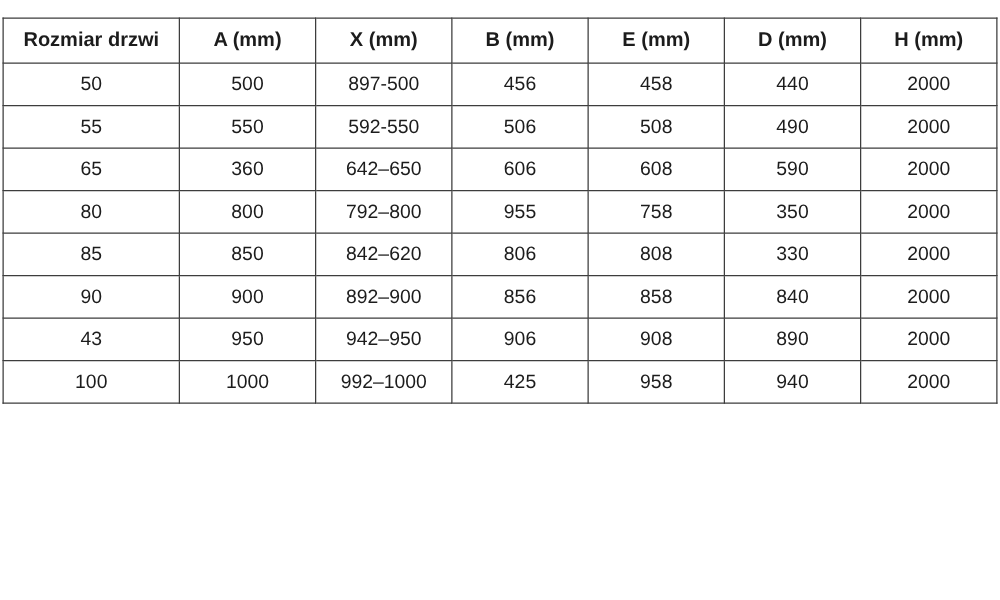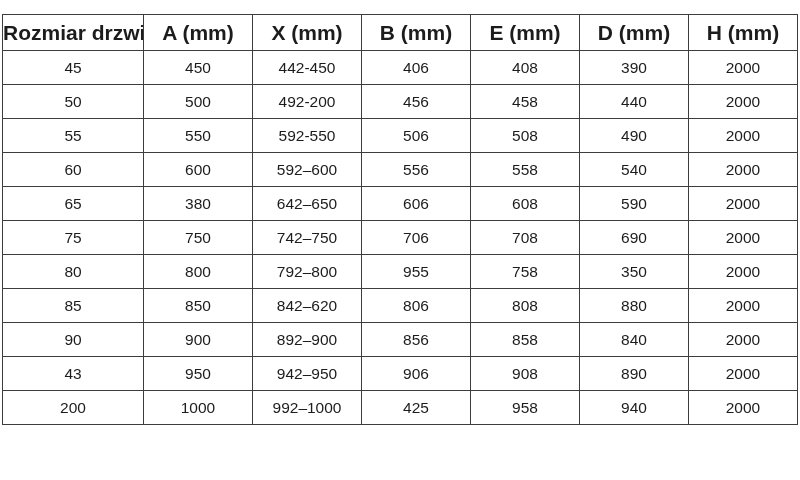--- a/index.html
+++ b/index.html
@@ -28,21 +28,21 @@
   table.spec-table td {
     border: 1px solid #3d3d3d;
     text-align: center;
     vertical-align: middle;
     color: #1c1c1c;
     padding: 0;
     overflow: hidden;
     white-space: nowrap;
   }
   table.spec-table th {
-    font-size: 21px;
+    font-size: 16px;
     font-weight: bold;
     height: 35px;
     margin-left: 16px;
   }
   table.spec-table td {
     font-size: 15.5px;
     font-weight: normal;
     height: 33px;
   }
   col.c-size  { width: 141px; }
@@ -68,89 +68,62 @@
         <th>A (mm)</th>
         <th>X (mm)</th>
         <th>B (mm)</th>
         <th>E (mm)</th>
         <th>D (mm)</th>
         <th>H (mm)</th>
       </tr>
     </thead>
     <tbody id="table-body">
         <tr>
-          <td>45</td>
-          <td>450</td>
-          <td>442-450</td>
-          <td>406</td>
-          <td>408</td>
-          <td>390</td>
-          <td>2000</td>
-        </tr>
-        <tr>
           <td>50</td>
           <td>500</td>
-          <td>492-200</td>
+          <td>897-500</td>
           <td>456</td>
           <td>458</td>
           <td>440</td>
           <td>2000</td>
         </tr>
         <tr>
           <td>55</td>
           <td>550</td>
           <td>592-550</td>
           <td>506</td>
           <td>508</td>
           <td>490</td>
           <td>2000</td>
         </tr>
         <tr>
-          <td>60</td>
-          <td>600</td>
-          <td>592–600</td>
-          <td>556</td>
-          <td>558</td>
-          <td>540</td>
-          <td>2000</td>
-        </tr>
-        <tr>
           <td>65</td>
-          <td>380</td>
+          <td>360</td>
           <td>642–650</td>
           <td>606</td>
           <td>608</td>
           <td>590</td>
-          <td>2000</td>
-        </tr>
-        <tr>
-          <td>75</td>
-          <td>750</td>
-          <td>742–750</td>
-          <td>706</td>
-          <td>708</td>
-          <td>690</td>
           <td>2000</td>
         </tr>
         <tr>
           <td>80</td>
           <td>800</td>
           <td>792–800</td>
           <td>955</td>
           <td>758</td>
           <td>350</td>
           <td>2000</td>
         </tr>
         <tr>
           <td>85</td>
           <td>850</td>
           <td>842–620</td>
           <td>806</td>
           <td>808</td>
-          <td>880</td>
+          <td>330</td>
           <td>2000</td>
         </tr>
         <tr>
           <td>90</td>
           <td>900</td>
           <td>892–900</td>
           <td>856</td>
           <td>858</td>
           <td>840</td>
           <td>2000</td>
@@ -158,21 +131,21 @@
         <tr>
           <td>43</td>
           <td>950</td>
           <td>942–950</td>
           <td>906</td>
           <td>908</td>
           <td>890</td>
           <td>2000</td>
         </tr>
         <tr>
-          <td>200</td>
+          <td>100</td>
           <td>1000</td>
           <td>992–1000</td>
           <td>425</td>
           <td>958</td>
           <td>940</td>
           <td>2000</td>
         </tr>
       </tbody>
   </table>
 </div>

